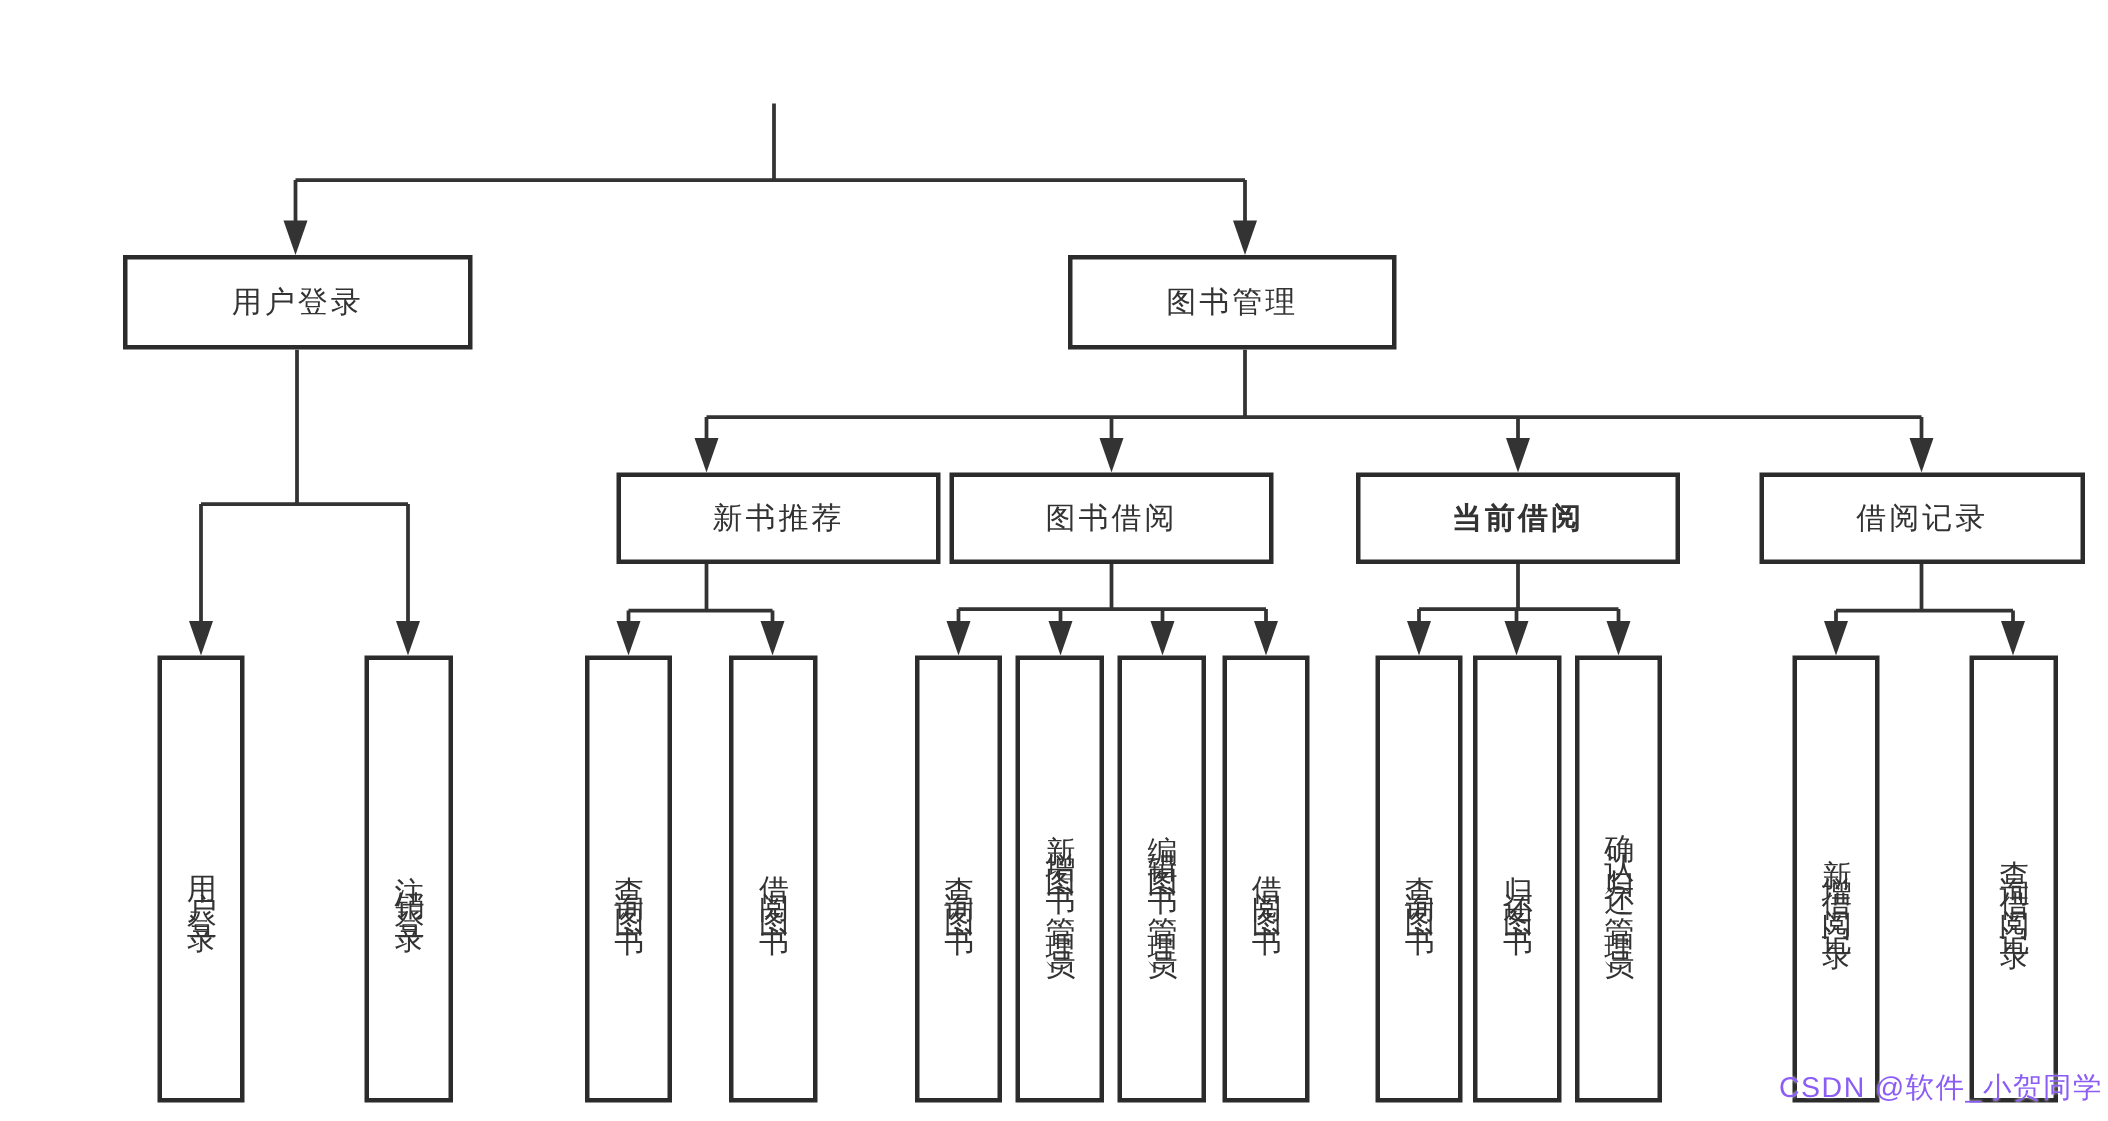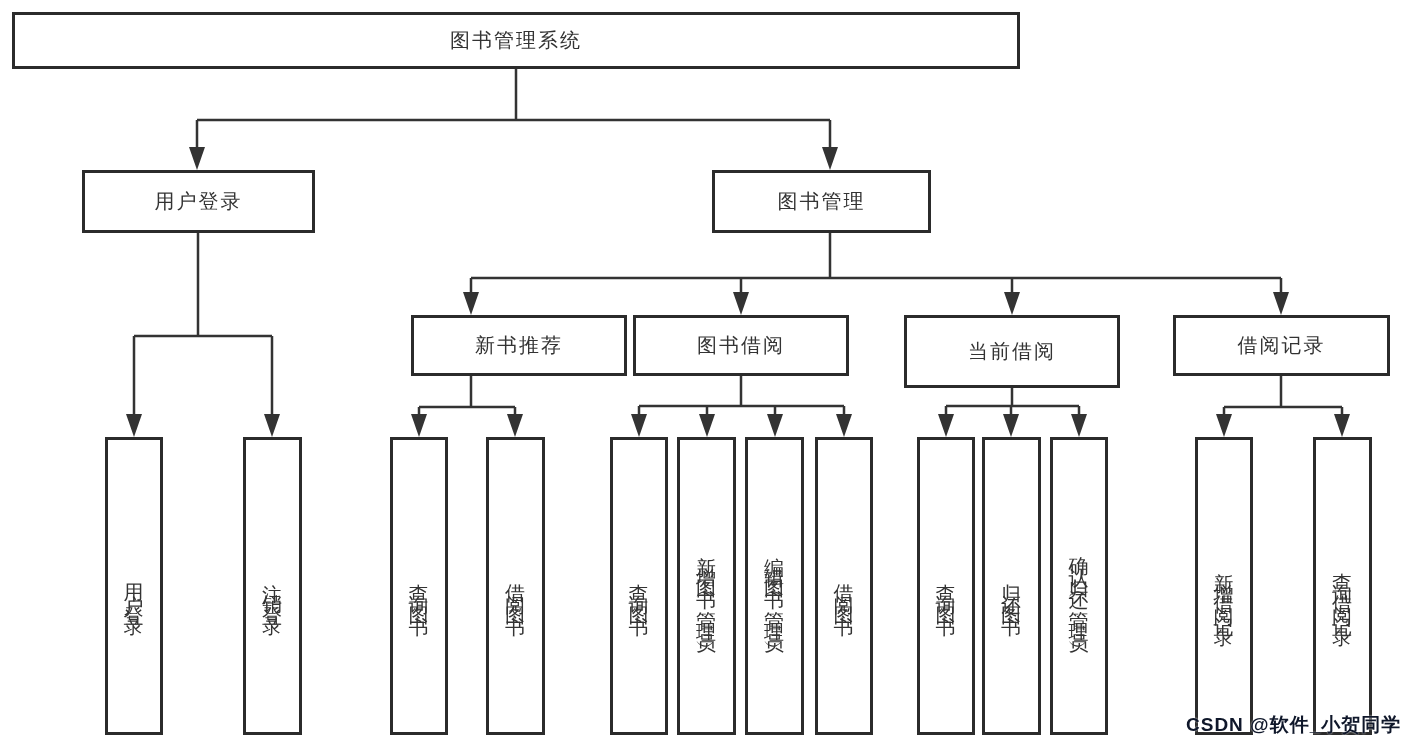--- a/index.html
+++ b/index.html
@@ -37,26 +37,25 @@
     letter-spacing: 11px;
     font-size: 20px;
     line-height: 1;
     padding-top: 8px;
   }
   #watermark {
     position: absolute;
     left: 1186px;
     top: 712px;
     font-size: 19px;
-    color: #0f172a;
+    color: #8b5cf6;
     letter-spacing: 1px;
     z-index: 3;
     text-shadow: 0 0 2px #ffffff;
     white-space: nowrap;
-    font-weight: bold;
   }
 </style>
 </head>
 <body>
 
 <div id="stage">
 
   <svg id="connectors" viewBox="0 0 1405 747" xmlns="http://www.w3.org/2000/svg">
     <g stroke="#333333" stroke-width="2.5" fill="none">
 
@@ -97,28 +96,27 @@
 
       <polygon points="938,414 954,414 946,437"></polygon>
       <polygon points="1003,414 1019,414 1011,437"></polygon>
       <polygon points="1071,414 1087,414 1079,437"></polygon>
 
       <polygon points="1216,414 1232,414 1224,437"></polygon>
       <polygon points="1334,414 1350,414 1342,437"></polygon>
     </g>
   </svg>
 
-  <div class="node" style="left:12px; top:12px; width:1008px; height:57px;">图书管理系统</div>
 
   <div class="node" style="left:82px; top:170px; width:233px; height:63px;">用户登录</div>
   <div class="node" style="left:712px; top:170px; width:219px; height:63px;">图书管理</div>
 
   <div class="node" style="left:363px; top:315px; width:216px; height:61px;margin-left:48px;">新书推荐</div>
   <div class="node" style="left:633px; top:315px; width:216px; height:61px;">图书借阅</div>
-  <div class="node" style="left:904px; top:315px; width:216px; height:73px;">当前借阅</div>
+  <div class="node" style="left:904px; top:315px; width:216px; height:61px;font-weight:bold;">当前借阅</div>
   <div class="node" style="left:1173px; top:315px; width:217px; height:61px;">借阅记录</div>
 
   <div class="node leaf" style="left:105px; top:437px; width:58px; height:298px;">用户登录</div>
   <div class="node leaf" style="left:243px; top:437px; width:59px; height:298px;">注销登录</div>
 
   <div class="node leaf" style="left:390px; top:437px; width:58px; height:298px;">查询图书</div>
   <div class="node leaf" style="left:486px; top:437px; width:59px; height:298px;">借阅图书</div>
 
   <div class="node leaf" style="left:610px; top:437px; width:58px; height:298px;">查询图书</div>
   <div class="node leaf" style="left:677px; top:437px; width:59px; height:298px;">新增图书（管理员）</div>

